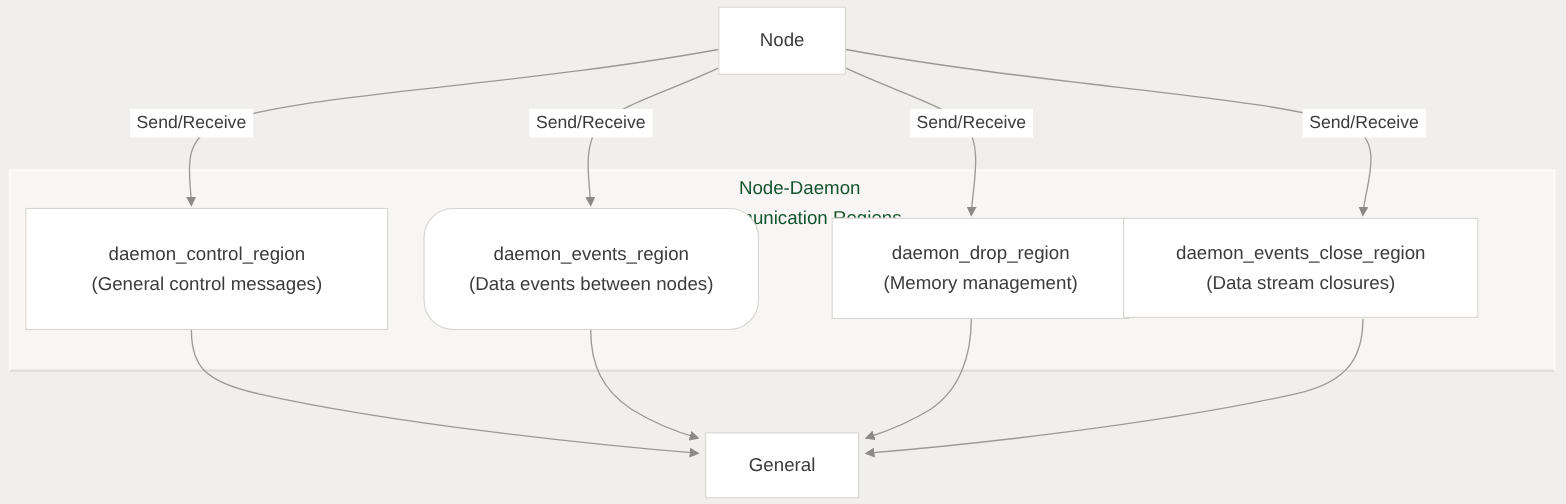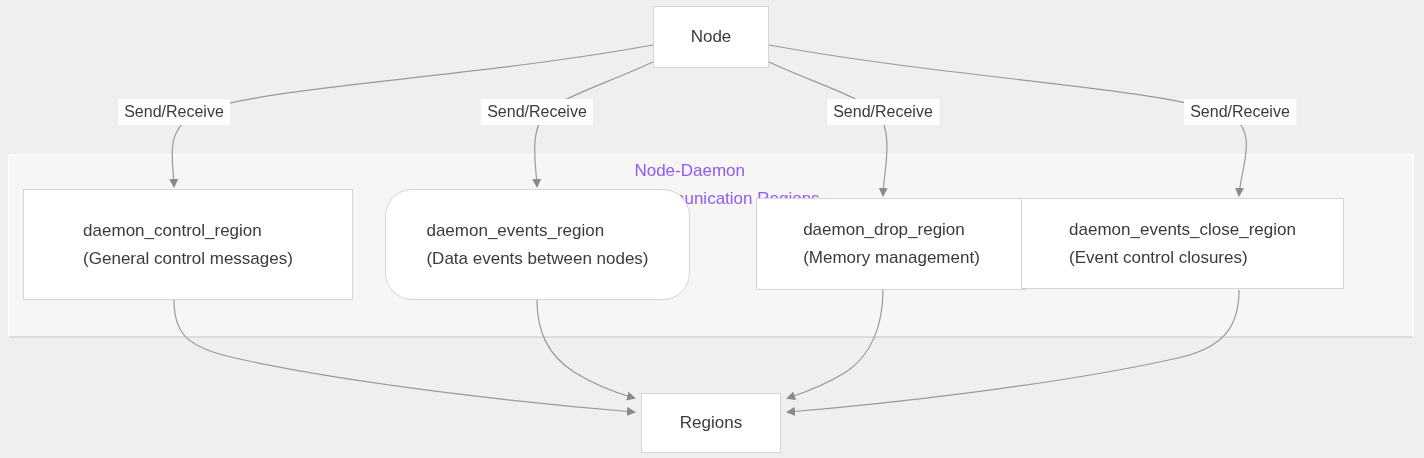--- a/index.html
+++ b/index.html
@@ -22,39 +22,39 @@
     border-top:2px solid #fcfbfa;
     border-left:2px solid #fcfbfa;
     border-right:2px solid #fcfbfa;
     border-bottom:2px solid #dedcd9;
     z-index:0;
   }
   .band-title{
     position:absolute;
     left:727px;top:157px;
     transform:translateX(-50%);
-    text-align:left;
+    text-align:center;
     font-size:17px;
     line-height:28px;
-    color:#8b5cf6;
+    color:#14532d;
     white-space:nowrap;
     z-index:1;
   }
   svg.connectors{
     position:absolute;left:0;top:0;
     z-index:2;
   }
   .node-box{
     position:absolute;
     background:#ffffff;
     border:1px solid #d7d4d1;
     display:flex;
     align-items:center;
     justify-content:center;
-    text-align:left;
+    text-align:center;
     font-size:17px;
     line-height:28px;
     z-index:3;
     box-sizing:border-box;
   }
   .nb-node   {left:653px;top:6px;   width:116px;height:62px;}
   .nb-daemon {left:641px;top:393px; width:140px;height:60px;}
   .nb-r1{left:23px;  top:189px;width:330px;height:111px;}
   .nb-r2{left:385px; top:189px;width:305px;height:111px;border-radius:27px;}
   .nb-r3{left:756px; top:198px;width:271px;height:92px;}
@@ -138,26 +138,26 @@
   <div class="node-box nb-r3">
     <div class="region-inner">
       <div>daemon_drop_region</div>
       <div>(Memory management)</div>
     </div>
   </div>
 
   <div class="node-box nb-r4">
     <div class="region-inner">
       <div>daemon_events_close_region</div>
-      <div>(Event control closures)</div>
+      <div>(Data stream closures)</div>
     </div>
   </div>
 
   <div class="node-box nb-daemon">
-    <span>Regions</span>
+    <span>General</span>
   </div>
 
   <div class="edge-label el-1">Send/Receive</div>
   <div class="edge-label el-2">Send/Receive</div>
   <div class="edge-label el-3">Send/Receive</div>
   <div class="edge-label el-4">Send/Receive</div>
 
 
 </div>
 

